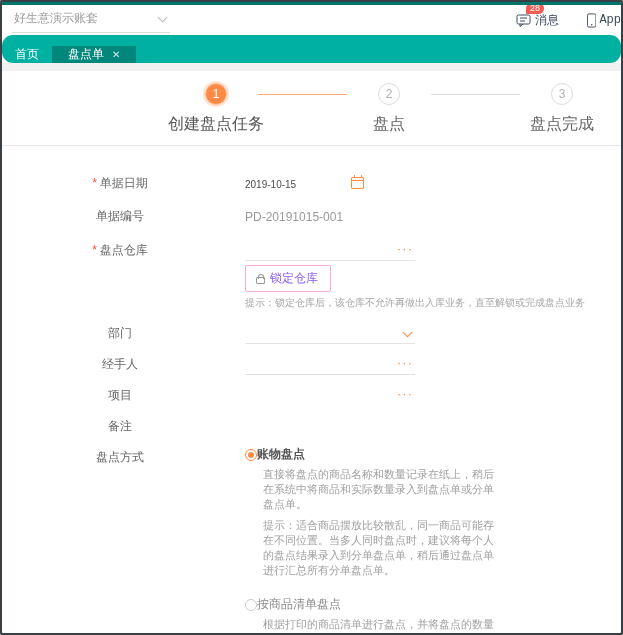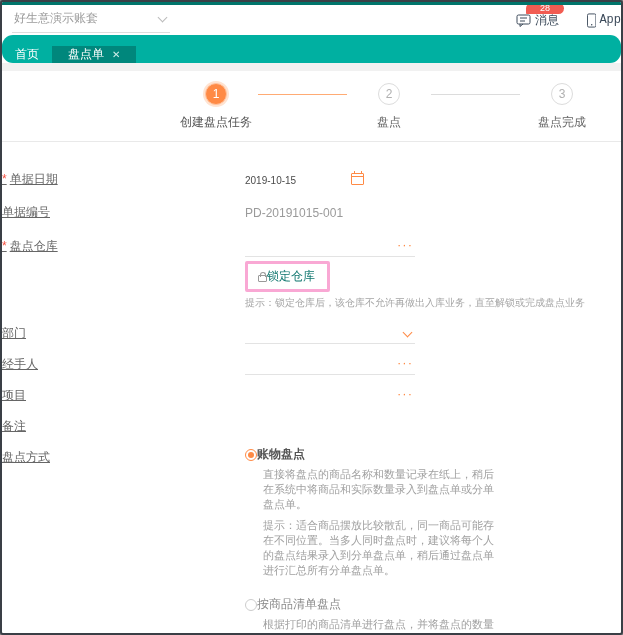--- a/index.html
+++ b/index.html
@@ -14,57 +14,57 @@
   
   .topbar { height: 30px; background:#fff; display:flex; align-items:center; justify-content:space-between; padding: 0 0 0 10px; }
   .account-select { width:158px; display:flex; align-items:center; justify-content:space-between;
     border-bottom:1px solid #ddd; padding:3px 4px 5px 2px; cursor:pointer; }
   .account-select .val { font-size:12px; color:#9a9a9a; }
   .chev { width:7px; height:7px; border-right:1px solid #bbb; border-bottom:1px solid #bbb; transform:rotate(45deg); margin-top:-3px; }
   .topbar-right { display:flex; align-items:center; height:100%; overflow:hidden; }
   .msg-item { display:flex; align-items:center; gap:3px; position:relative; margin-right:28px; cursor:pointer; }
   .msg-item .txt { font-size:12px; color:#3c4a5a; }
   .badge { position:absolute; top:-9px; left:10px; background:#f25c52; color:#fff; font-size:9px;
-    line-height:11px; padding:0 14px; border-radius:7px 7px 7px 1px; }
+    line-height:11px; padding:0 4px; border-radius:7px 7px 7px 1px; }
   .app-item { display:flex; align-items:center; gap:3px; width:34px; overflow:hidden; cursor:pointer;font-family:Liberation Mono, monospace; }
   .app-item .txt { font-size:12px; color:#3c4a5a; white-space:nowrap; }
   
   .tabbar { height:28px; background:#00b0a1; display:flex; align-items:flex-end;border-radius:11px; }
   .tab { display:flex; align-items:center; padding:0 13px; font-size:12px; color:#fff; cursor:pointer; }
   .tab.active { background:#00877c; padding:0 16px;margin-top:16px; }
   .tab .close { margin-left:8px; font-size:10px; color:#cfeeea; cursor:pointer; }
   .gap { height:8px; background:#f1f1f1; }
   
   .stepper-card { background:#fff; padding:12px 0 10px 0; border-bottom:1px solid #e9e9e9; }
   .stepper { display:flex; align-items:flex-start; width:430px; margin-left:172px; }
   .step { display:flex; flex-direction:column; align-items:center; width:84px; flex-shrink:0; }
   .circle { width:22px; height:22px; border-radius:50%; display:flex; align-items:center; justify-content:center;
     font-size:12px; background:#fff; border:1px solid #dcdcdc; color:#b0b0b0; }
   .step.active .circle { background:#ff8a45; border:1px solid #ffc39e; box-shadow:0 0 0 2px #ffe3d1; color:#fff; }
-  .step-label { margin-top:9px; font-size:12px; color:#666; white-space:nowrap; }
+  .step-label { margin-top:9px; font-size:16px; color:#666; white-space:nowrap; }
   .step.active .step-label { color:#555; }
   .connector { flex:1; height:1px; background:#dcdcdc; margin-top:11px; }
   .connector.done { background:#ffab74; }
   
   .form { padding-top:26px; }
   .row { display:flex; align-items:flex-start; margin-bottom:9px; }
-  .row-label { width:236px; text-align:left; font-size:12px; color:#666; line-height:22px; flex-shrink:0;text-decoration:underline; }
+  .row-label { width:236px; text-align:center; font-size:12px; color:#666; line-height:22px; flex-shrink:0; }
   .req { color:#f34f3f; margin-right:3px; font-size:12px; }
   .row-field { margin-left:7px; position:relative; width:170px; min-height:22px; line-height:22px; }
   .row-field.underlined { border-bottom:1px solid #e3e3e3; }
   .value-dark { font-size:10px; color:#4a4a4a; }
   .value-gray { font-size:12px; color:#9a9a9a; }
   .ellipsis-btn { position:absolute; right:2px; top:0; color:#ff8a45; font-size:13px; letter-spacing:1px; cursor:pointer; line-height:20px; }
   .chev-orange { position:absolute; right:4px; top:7px; width:7px; height:7px;
     border-right:1px solid #ff8a45; border-bottom:1px solid #ff8a45; transform:rotate(45deg); cursor:pointer; }
   .cal-icon { position:absolute; left:106px; top:5px; width:13px; height:12px; border:1px solid #ff8a45; border-radius:1px; cursor:pointer; }
   .cal-icon::before { content:''; position:absolute; top:2px; left:0; right:0; height:1px; background:#ff8a45; }
   .cal-icon::after { content:''; position:absolute; top:-3px; left:2px; width:1px; height:3px; background:#ff8a45; box-shadow:7px 0 #ff8a45; }
-  .lock-btn { display:inline-flex; align-items:center; border:3px solid #f9a8d4; border-radius:2px;
-    background:#fff; padding:4px 12px 4px 10px; font-size:12px; color:#0f766e; cursor:pointer; }
+  .lock-btn { display:inline-flex; align-items:center; gap:5px; border:1px solid #f9a8d4; border-radius:2px;
+    background:#fff; padding:4px 12px 4px 10px; font-size:12px; color:#8b5cf6; cursor:pointer; }
   .lock-icon { width:9px; height:7px; border:1px solid #999; border-radius:1px; position:relative; margin-top:3px; }
   .lock-icon::before { content:''; position:absolute; left:1px; top:-4px; width:4px; height:4px;
     border:1px solid #999; border-bottom:none; border-radius:3px 3px 0 0; }
   .hint-line { font-size:10px; color:#a5a5a5; line-height:14px; margin-top:4px; white-space:nowrap; }
   .row-field-wide { margin-left:7px; width:246px; }
   .radio-line { display:flex; align-items:center; cursor:pointer; margin-bottom:4px; }
   .radio { width:12px; height:12px; border-radius:50%; border:1px solid #ccc; background:#fff; position:relative; flex-shrink:0; }
   .radio.on { border-color:#ff8a45; }
   .radio.on::after { content:''; position:absolute; left:2px; top:2px; width:6px; height:6px; border-radius:50%; background:#ff8a45; }
   .radio-label-on { font-size:12px; color:#555; font-weight:bold; }

